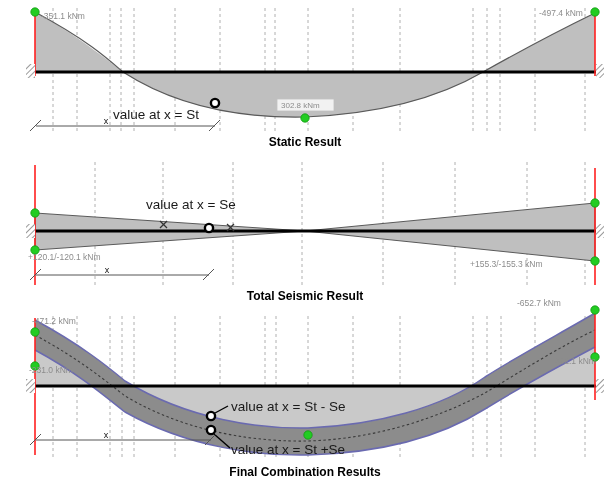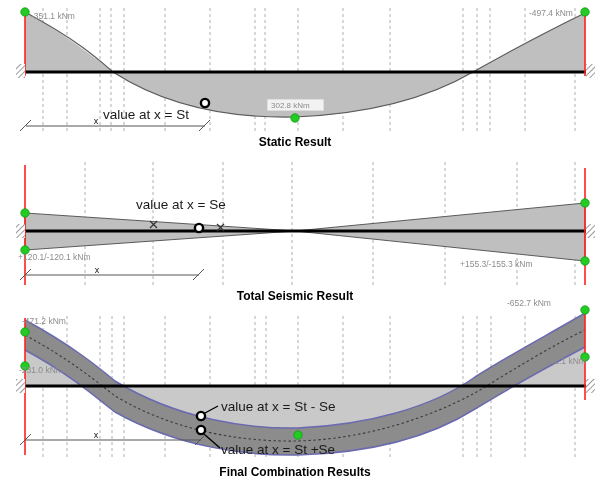--- a/index.html
+++ b/index.html
@@ -1,21 +1,21 @@
 <!DOCTYPE html>
 <html><head>
 <meta charset="utf-8">
 <style>
   html,body{margin:0;padding:0;background:#ffffff;}
   body{
     width:604px;height:491px;overflow:hidden;position:relative;
     font-family:"Liberation Sans", sans-serif;
     -webkit-font-smoothing:antialiased;
   }
-  .stage{position:absolute;left:5px;top:0;width:533px;height:491px;}
+  .stage{position:absolute;left:15px;top:0;width:533px;height:491px;}
   svg{display:block;}
   .panel-title{
     font-family:"Liberation Sans", sans-serif;
     font-size:12px;font-weight:bold;fill:#000000;text-anchor:middle;
   }
   .callout-text{
     font-family:"Liberation Sans", sans-serif;
     font-size:13.5px;fill:#1a1a1a;
   }
   .val-label{

